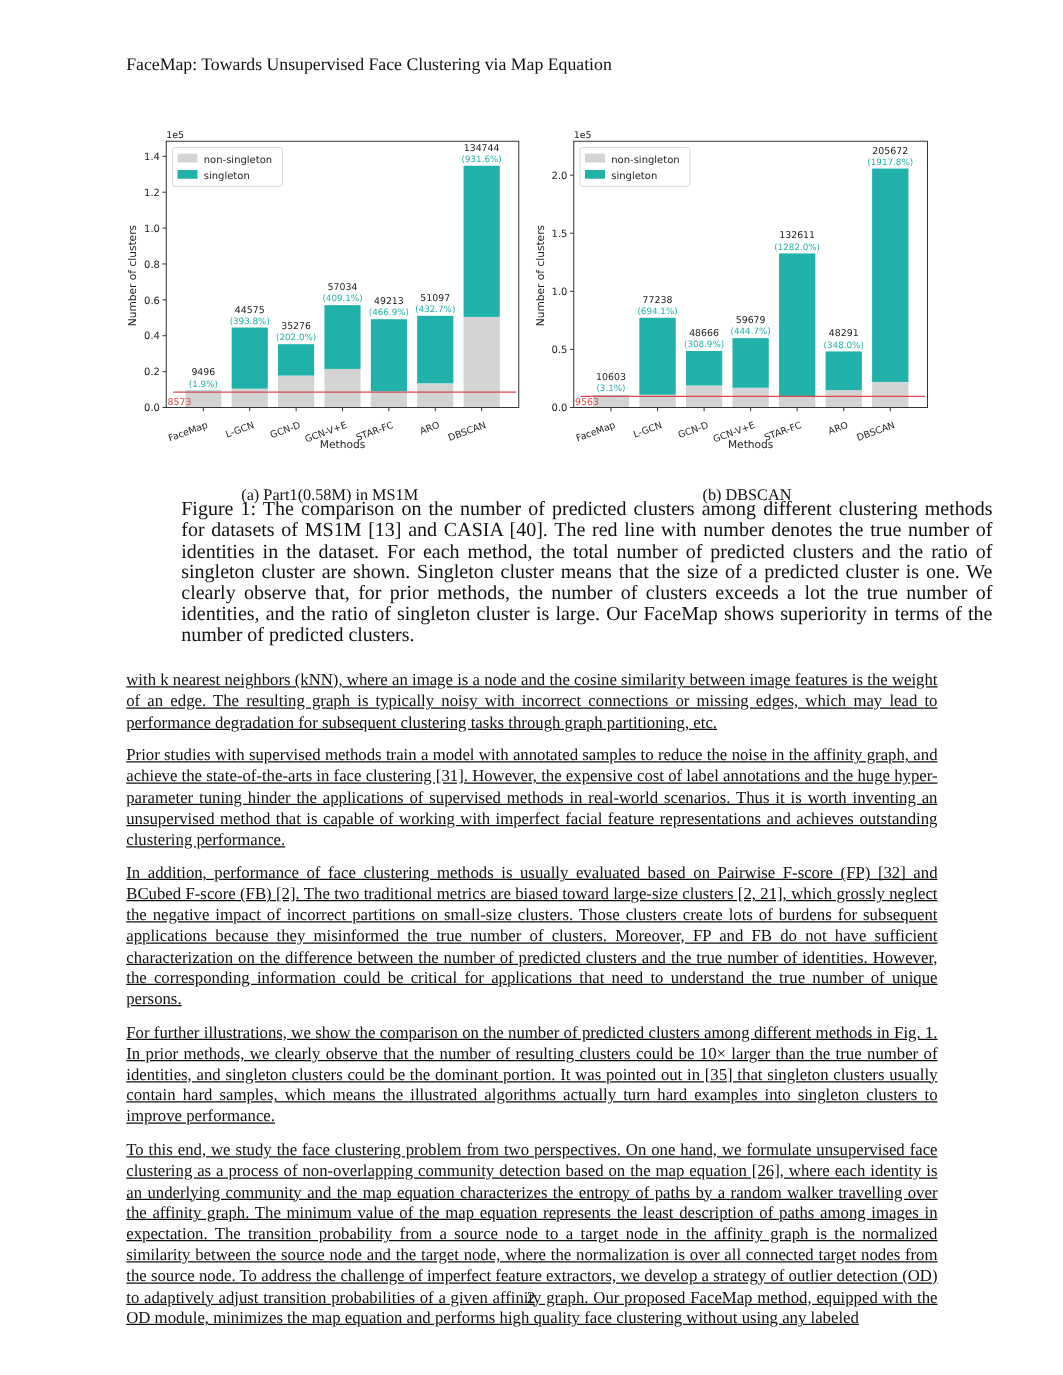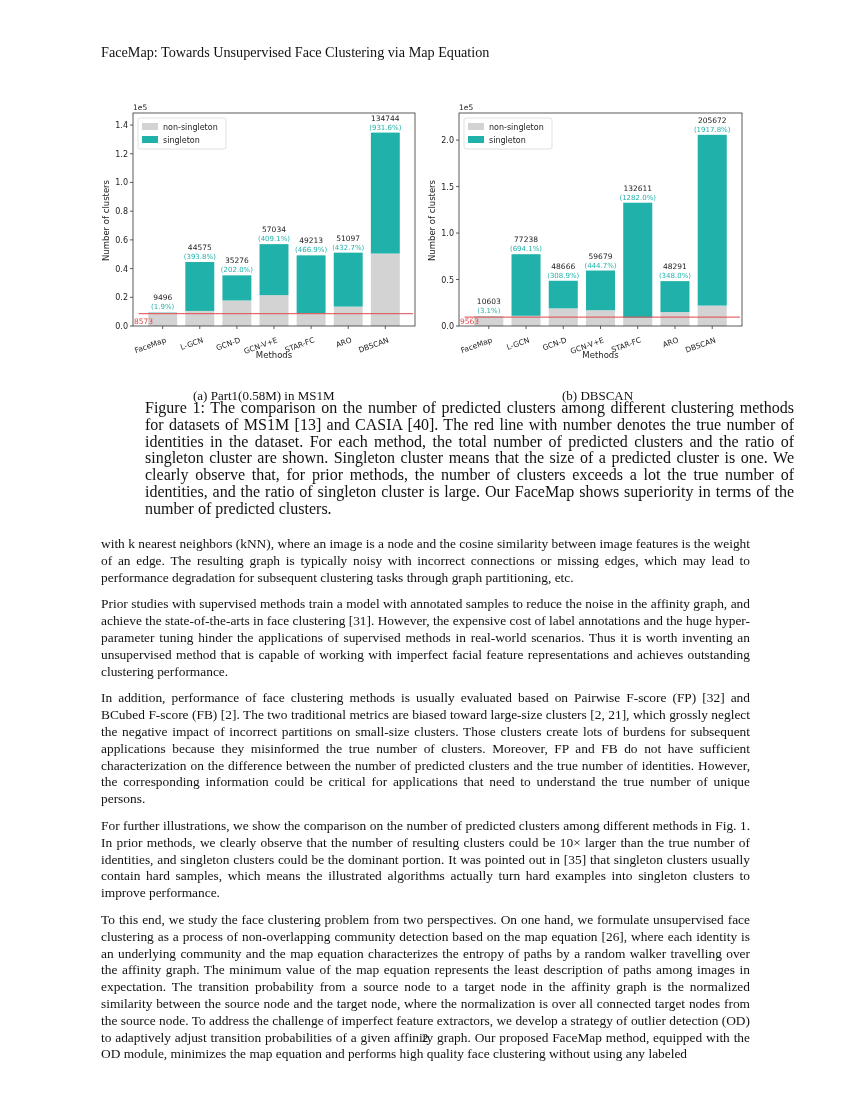--- a/index.html
+++ b/index.html
@@ -6,21 +6,21 @@
   body { width: 850px; height: 1100px; position: relative; overflow: hidden;
          font-family: "Liberation Serif", "DejaVu Serif", serif; color: #111; }
   .running-head { position: absolute; left: 101px; top: 44px; font-size: 14.2px; }
   .fig { position: absolute; top: 100px; }
   .fig svg { display: block; }
   .subcap { position: absolute; top: 388px; font-size: 13px; text-align: right; }
   .caption { position: absolute; left: 101px; top: 400px; width: 649px; font-size: 16px;
              line-height: 16.8px; text-align: justify; margin-left: 44px; }
   .body-text { position: absolute; left: 101px; top: 536px; width: 649px; font-size: 13.4px;
                line-height: 16.8px; text-align: justify; }
-  .body-text p { margin: 0 0 10px 0; }
+  .body-text p { margin: 0 0 10px 0; text-decoration: underline; }
   .page-num { position: absolute; left: 0; width: 850px; top: 1030px; text-align: center; font-size: 13.4px; }
   svg text { font-family: "DejaVu Sans", sans-serif; }
 </style>
 </head>
 <body>
 
 <div class="running-head">FaceMap: Towards Unsupervised Face Clustering via Map Equation</div>
 
 <div class="fig" style="left:100px;">
   <svg id="chart-a" width="320" height="270">

